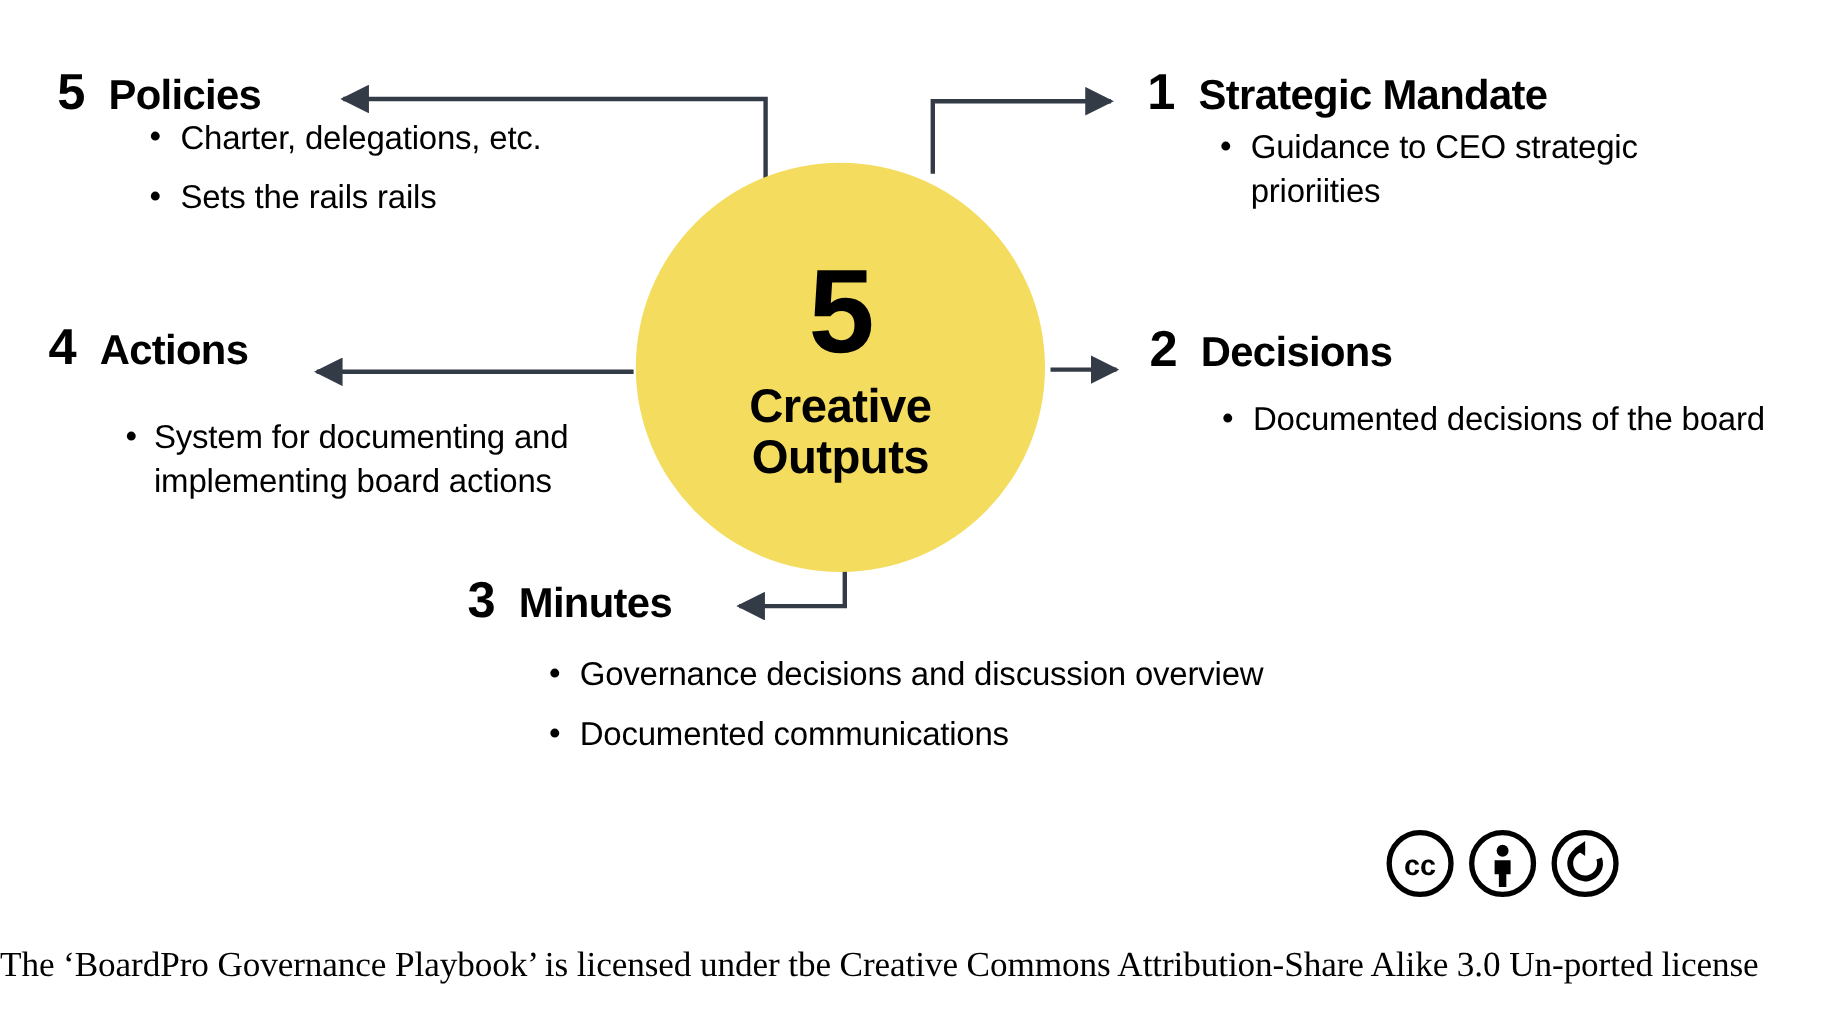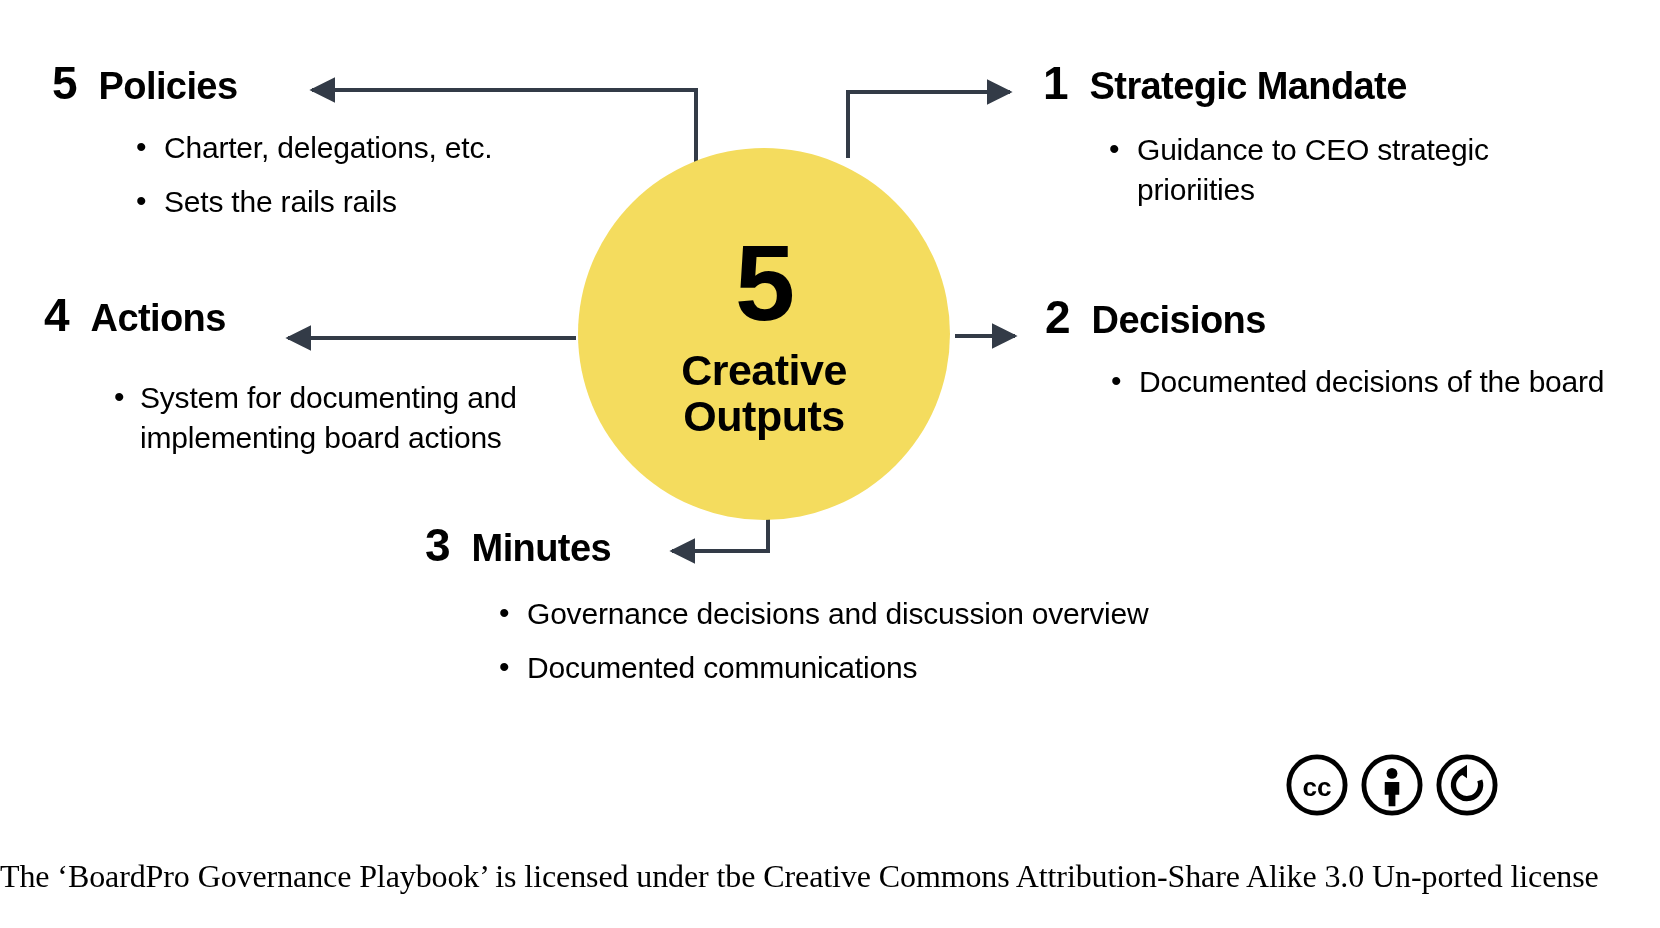--- a/index.html
+++ b/index.html
@@ -97,39 +97,39 @@
     content: "\2022";
     position: absolute;
     left: 4px;
     top: -1px;
     font-size: 30px;
     line-height: 1.33;
   }
 
   
   #node-policies   { left: 52px;   top: 60px;  width: 500px; }
-  #node-policies .node-bullets   { margin-top: 22px; margin-left: 80px; }
+  #node-policies .node-bullets   { margin-left: 80px; }
 
   #node-mandate    { left: 1043px; top: 60px;  width: 560px; }
-  #node-mandate .node-bullets    { margin-top: 24px; margin-left: 62px; }
+  #node-mandate .node-bullets    { margin-top: 9px; margin-left: 62px; }
 
   #node-actions    { left: 44px;   top: 292px; width: 540px; }
   #node-actions .node-bullets    { margin-top: 40px; margin-left: 66px; }
   #node-actions .node-bullets li { padding-left: 30px; }
 
   #node-decisions  { left: 1045px; top: 294px; width: 560px; }
   #node-decisions .node-bullets  { margin-top: 22px; margin-left: 62px; }
 
   #node-minutes    { left: 425px;  top: 522px; width: 840px; }
   #node-minutes .node-bullets    { margin-top: 26px; margin-left: 70px; }
 
   
   .cc-badges {
     position: absolute;
-    left: 1286px;
+    left: 1260px;
     top: 754px;
     display: flex;
     gap: 13px;
     align-items: center;
   }
   .cc-badge { width: 62px; height: 62px; display: block; }
 
   .license-text {
     position: absolute;
     left: 0;

